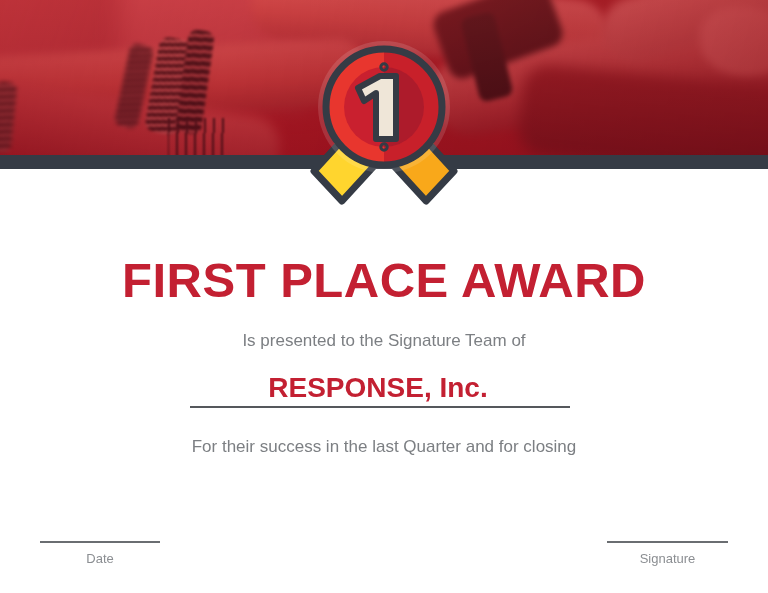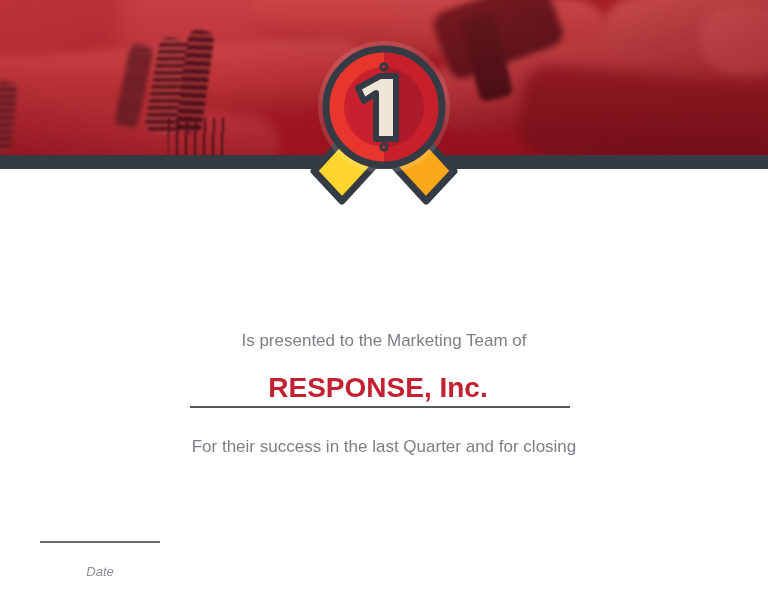--- a/index.html
+++ b/index.html
@@ -166,22 +166,22 @@
     text-align:center;
     font-size:17px; color:#7c7f83; line-height:29px;
   }
 
   
   .sig-block { position:absolute; top:541px; }
   .sig-left  { left:40px;  width:120px; }
   .sig-right { left:607px; width:121px; }
   .sig-rule { width:100%; height:2px; background:#6a6d71; }
   .sig-label {
-    margin-top:21px; text-align:center;
-    font-size:13px; color:#8b8e92;font-style:italic;
+    margin-top:8px; text-align:center;
+    font-size:13px; color:#8b8e92;
   }
 </style>
 </head>
 <body>
 
 <div class="certificate">
 
   <div class="header-band">
     <div class="photo-layer">
       <div class="ph ph-bgwall"></div>
@@ -231,29 +231,34 @@
         <path d="M100 36 A40 40 0 0 1 100 116 Z" fill="#ad1b2b"></path>
       </g>
 
       <circle cx="100" cy="36" r="3.2" fill="none" stroke="#353b45" stroke-width="3"></circle>
       <circle cx="100" cy="116" r="3.2" fill="none" stroke="#353b45" stroke-width="3"></circle>
 
       <path d="M104 45 L112 45 L112 108 L92 108 L92 62 L80 70 L74 57 L96 45 Z" fill="#efe6d8" stroke="#353b45" stroke-width="6" stroke-linejoin="round" stroke-linecap="round"></path>
     </svg>
   </div>
 
-
-  <div class="presented">Is presented to the Marketing Team of</div>
+  <div class="title">FIRST PLACE AWARD</div>
+
+  <div class="presented">Is presented to the Signature Team of</div>
 
   <div class="recipient">RESPONSE, Inc.</div>
   <div class="recipient-rule"></div>
 
   <div class="body-copy">
     <div>For their success in the last Quarter and for closing</div>
   </div>
 
   <div class="sig-block sig-left">
     <div class="sig-rule"></div>
     <div class="sig-label">Date</div>
   </div>
 
+  <div class="sig-block sig-right">
+    <div class="sig-rule"></div>
+    <div class="sig-label">Signature</div>
+  </div>
 
 </div>
 
 </body></html>

